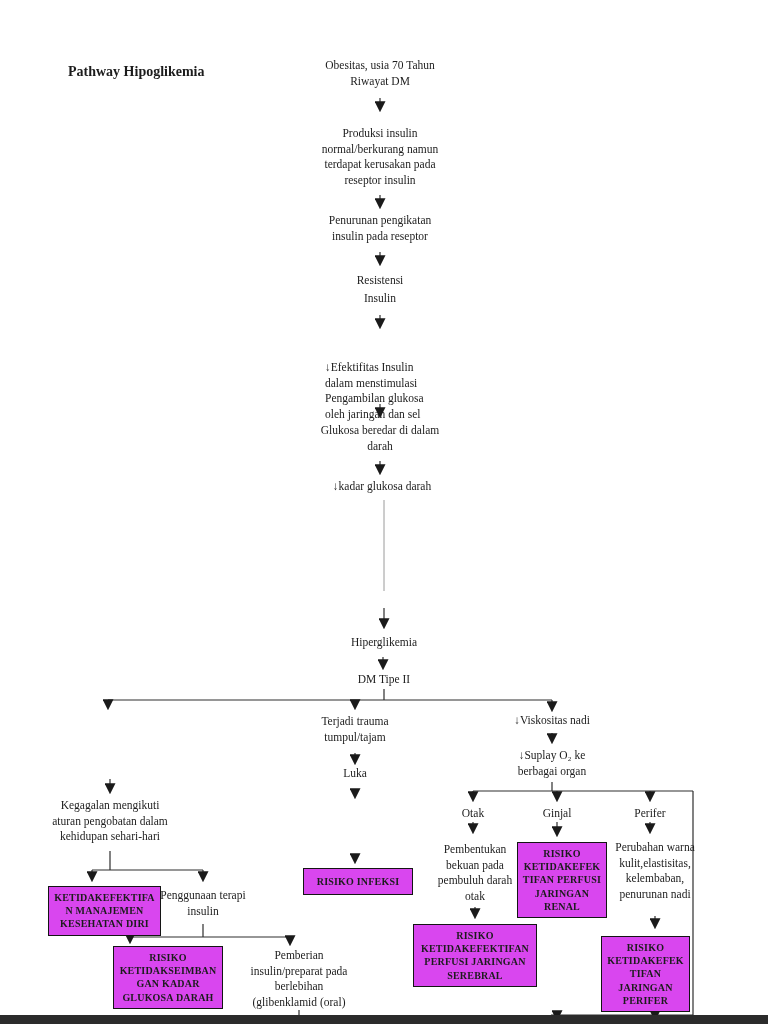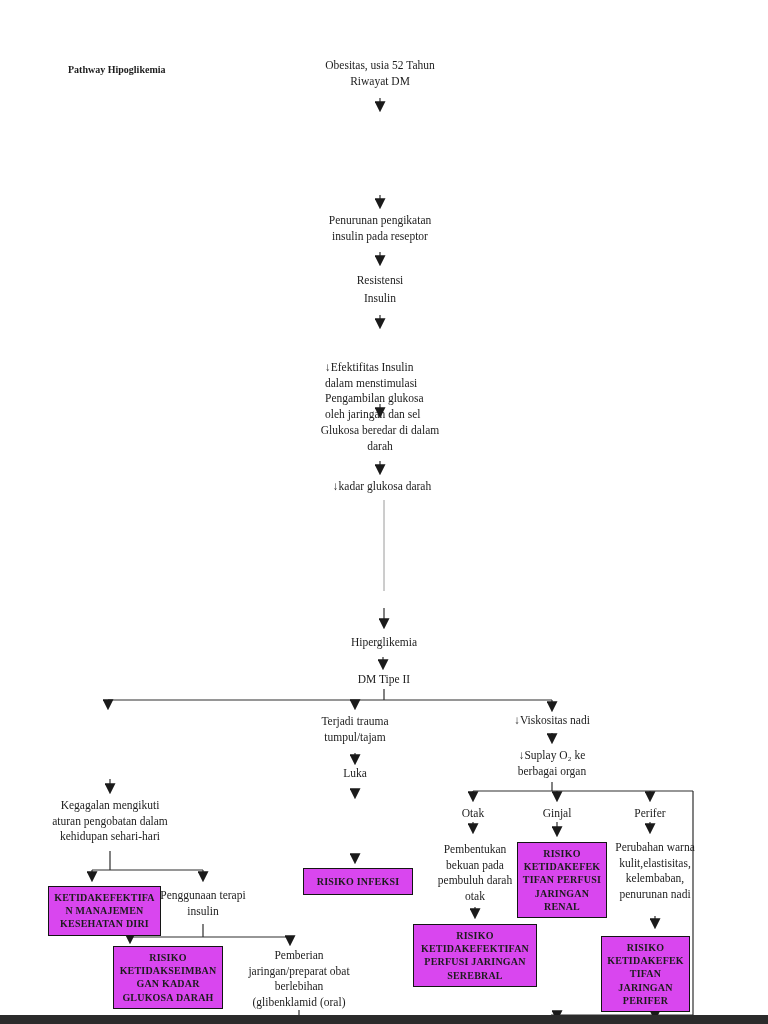--- a/index.html
+++ b/index.html
@@ -6,21 +6,21 @@
   .page{
     position:relative;width:768px;height:1024px;overflow:hidden;background:#ffffff;
     font-family:"Liberation Serif","DejaVu Serif",serif;color:#1c1c1c;
   }
   .n{
     position:absolute;font-size:11.5px;line-height:1.35;text-align:center;
     white-space:pre-line;
   }
   .n.left{text-align:left;margin-top:24px;}
   .title{
-    position:absolute;font-weight:bold;font-size:10px;white-space:pre-line;
+    position:absolute;font-weight:bold;font-size:14px;white-space:pre-line;
   }
   .box{
     position:absolute;border:1.5px solid #141414;background:#d946ef;
     font-weight:bold;font-size:10px;line-height:1.32;text-align:center;
     padding:4px 2px;white-space:pre-line;letter-spacing:0.2px;
   }
   svg.connectors{position:absolute;left:0;top:0;width:768px;height:1024px;}
   svg.connectors line{stroke:#2e2e2e;stroke-width:1.2;}
   svg.connectors line.thin{stroke:#9a9a9a;stroke-width:1;}
   .bottom-bar{position:absolute;left:0;top:1015px;width:768px;height:9px;background:#2b2b2b;}
@@ -90,22 +90,26 @@
       <line x1="475" y1="907" x2="475" y2="916" marker-end="url(#arr)"></line>
       <line x1="655" y1="916" x2="655" y2="926" marker-end="url(#arr)"></line>
       <line x1="551" y1="1015" x2="693" y2="1015"></line>
       <line x1="557" y1="1015" x2="557" y2="1018" marker-end="url(#arr)"></line>
       <line x1="655" y1="1015" x2="655" y2="1018" marker-end="url(#arr)"></line>
     </g>
   </svg>
 
   <div class="title" style="left:68px;top:64px;width:170px;">Pathway Hipoglikemia</div>
 
-  <div class="n" style="left:288px;top:58px;width:184px;">Obesitas, usia 52 Tahun
+  <div class="n" style="left:288px;top:58px;width:184px;">Obesitas, usia 70 Tahun
 Riwayat DM</div>
+  <div class="n" style="left:288px;top:126px;width:184px;">Produksi insulin
+normal/berkurang namun
+terdapat kerusakan pada
+reseptor insulin</div>
   <div class="n" style="left:289px;top:213px;width:182px;">Penurunan pengikatan
 insulin pada reseptor</div>
   <div class="n" style="left:320px;top:272px;width:120px;line-height:1.55;">Resistensi
 Insulin</div>
   <div class="n left" style="left:325px;top:336px;width:152px;">↓Efektifitas Insulin
 dalam menstimulasi
 Pengambilan glukosa
 oleh jaringan dan sel</div>
   <div class="n" style="left:285px;top:423px;width:190px;">Glukosa beredar di dalam
 darah</div>
@@ -119,21 +123,21 @@
   <div class="box" style="left:48px;top:886px;width:107px;">KETIDAKEFEKTIFA
 N MANAJEMEN
 KESEHATAN DIRI</div>
   <div class="n" style="left:143px;top:888px;width:120px;">Penggunaan terapi
 insulin</div>
   <div class="box" style="left:113px;top:946px;width:104px;">RISIKO
 KETIDAKSEIMBAN
 GAN KADAR
 GLUKOSA DARAH</div>
   <div class="n" style="left:226px;top:948px;width:146px;">Pemberian
-jaringan/preparat obat
+insulin/preparat pada
 berlebihan
 (glibenklamid (oral)</div>
 
   <div class="n" style="left:292px;top:714px;width:126px;">Terjadi trauma
 tumpul/tajam</div>
   <div class="n" style="left:317px;top:766px;width:76px;">Luka</div>
   <div class="box" style="left:303px;top:868px;width:100px;padding:6px 4px;">RISIKO INFEKSI</div>
 
   <div class="n" style="left:483px;top:713px;width:138px;">↓Viskositas nadi</div>
   <div class="n" style="left:491px;top:748px;width:122px;">↓Suplay O₂ ke

